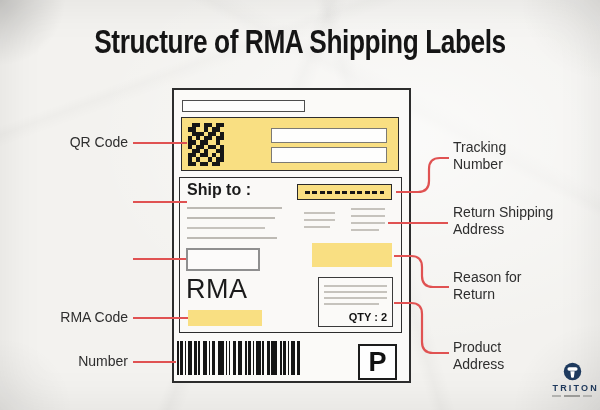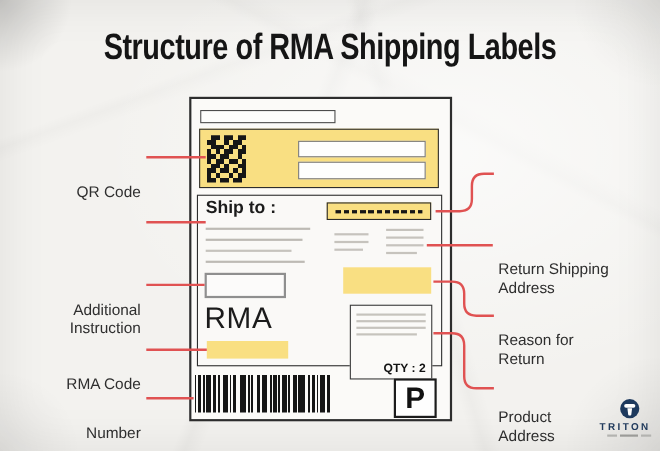--- a/index.html
+++ b/index.html
@@ -47,35 +47,35 @@
     background:#f9df82;border:1.6px solid #2a2a2a;}
   #tracking-dashes{left:7px;top:5.5px;width:79px;height:3.5px;
     background:repeating-linear-gradient(90deg,#161616 0 5px,transparent 5px 7.5px);}
   .gline{position:absolute;height:1.6px;background:#bdbab4;}
   .gline.light{background:#c6c3bd;}
   #instruction-box{left:6px;top:70px;width:74px;height:23px;box-sizing:border-box;
     background:#fcfbfa;border:2px solid #8f8f8f;}
   #reason-box{left:132px;top:65px;width:80px;height:24px;background:#f9df82;}
   #rma-text{left:6px;top:96px;font-size:27px;font-weight:normal;color:#1b1b1b;letter-spacing:.5px;}
   #rma-box{left:8px;top:132px;width:74px;height:16px;background:#f9df82;}
-  #product-box{left:138px;top:99px;width:75px;height:68px;box-sizing:border-box;
+  #product-box{left:138px;top:99px;width:75px;height:50px;box-sizing:border-box;
     background:#fbfaf8;border:1.8px solid #3a3a3a;}
   #qty{position:absolute;right:5px;bottom:3px;font-size:11px;font-weight:bold;color:#121212;}
   #barcode{left:3px;top:251px;width:123px;height:34px;}
   #p-box{left:184px;top:254px;width:39px;height:36px;box-sizing:border-box;
     background:#fefefe;border:2.5px solid #1c1c1c;text-align:center;}
   #p-box span{font-size:27px;font-weight:bold;color:#111;line-height:32px;}
   
-  .callout{position:absolute;color:#2e2e2e;font-size:14px;line-height:17px;margin-top:32px;}
+  .callout{position:absolute;color:#2e2e2e;font-size:14px;line-height:17px;}
   .callout.left{left:24px;width:104px;text-align:right;}
   .callout.right{left:453px;width:140px;text-align:left;}
   
   #connectors{left:0;top:0;width:600px;height:410px;pointer-events:none;}
   
-  #logo{left:545px;top:362px;width:54px;height:44px;text-align:left;}
+  #logo{left:545px;top:362px;width:54px;height:44px;text-align:right;}
   #logo-mark{width:19px;height:19px;margin:0 auto;display:block;}
   #logo-name{font-size:9px;font-weight:bold;letter-spacing:2.2px;color:#203a5c;margin-top:2px;}
   #logo-tagline{width:40px;height:2px;margin:2px auto 0;
     background:linear-gradient(90deg,#b3b3b0 0 9px,transparent 9px 12px,#9b9b98 12px 28px,transparent 28px 31px,#b3b3b0 31px 40px);}
 </style>
 </head>
 <body>
 
 <div id="canvas">
 
@@ -222,24 +222,24 @@
     <path d="M133 259 H186"></path>
     <path d="M133 318 H188"></path>
     <path d="M133 362 H176"></path>
     <path d="M396 192 H418 Q429 192 429 181 V169 Q429 158 440 158 H449"></path>
     <path d="M388 223 H448"></path>
     <path d="M394 256 H411 Q422 256 422 267 V276 Q422 287 433 287 H449"></path>
     <path d="M394 303 H411 Q422 303 422 314 V342 Q422 353 433 353 H449"></path>
   </svg>
 
   <div class="callout left abs" style="top:134px;">QR Code</div>
-  <div class="callout left abs" style="top:241px;">Additional Instruction</div>
   <div class="callout left abs" style="top:309px;">RMA Code</div>
   <div class="callout left abs" style="top:353px;">Number</div>
 
+  <div class="callout right abs" style="top:139px;width:90px;">Tracking Number</div>
   <div class="callout right abs" style="top:204px;width:125px;">Return Shipping Address</div>
   <div class="callout right abs" style="top:269px;width:90px;">Reason for Return</div>
   <div class="callout right abs" style="top:339px;width:90px;">Product Address</div>
 
   <div id="logo" class="abs">
     <svg id="logo-mark" viewBox="0 0 24 24">
       <circle cx="12" cy="12" r="11" fill="#1E3A5E"></circle>
       <rect x="5.6" y="6.6" width="12.8" height="4.4" rx="2.1" fill="#ffffff"></rect>
       <path d="M9.3 11.6 h5.4 l-0.9 7.2 a1.1 1.1 0 0 1 -1.1 1 h-1.4 a1.1 1.1 0 0 1 -1.1 -1 z" fill="#ffffff"></path>
     </svg>

